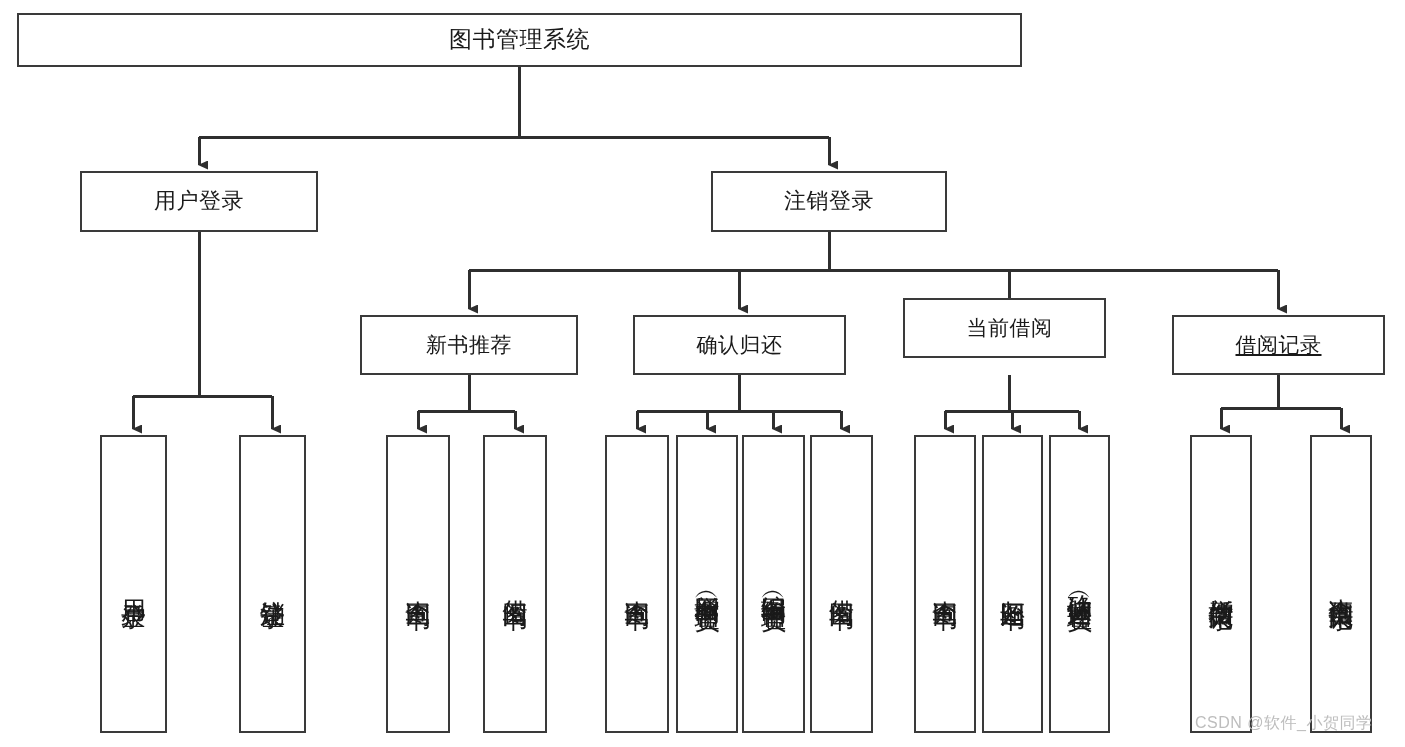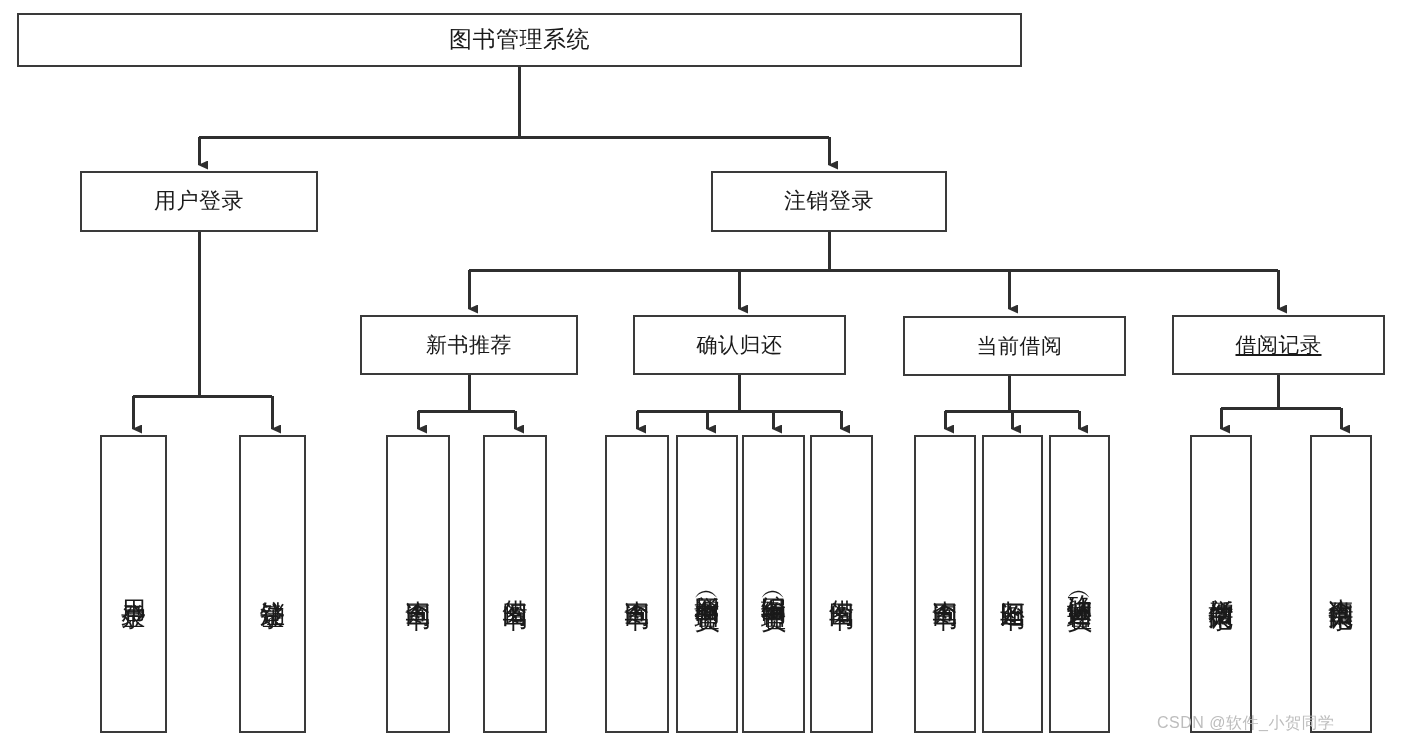--- a/index.html
+++ b/index.html
@@ -136,21 +136,21 @@
   <div class="node lvl2 horizontal" style="left:711px; top:171px; width:236px; height:61px;">
     <span class="label">注销登录</span>
   </div>
 
   <div class="node lvl3 horizontal" style="left:360px; top:315px; width:218px; height:60px;">
     <span class="label">新书推荐</span>
   </div>
   <div class="node lvl3 horizontal" style="left:633px; top:315px; width:213px; height:60px;">
     <span class="label">确认归还</span>
   </div>
-  <div class="node lvl3 horizontal" style="left:903px; top:316px; width:223px; height:60px;padding-left:10px;">
+  <div class="node lvl3 horizontal" style="left:903px; top:298px; width:203px; height:60px;padding-left:10px;">
     <span class="label">当前借阅</span>
   </div>
   <div class="node lvl3 horizontal" style="left:1172px; top:315px; width:213px; height:60px;text-decoration:underline;">
     <span class="label">借阅记录</span>
   </div>
 
   <div class="node vertical" style="left:100px; top:435px; width:67px; height:298px;">
     <span class="label">用户登录</span>
   </div>
   <div class="node vertical" style="left:239px; top:435px; width:67px; height:298px;">
@@ -183,15 +183,15 @@
   <div class="node vertical" style="left:1049px; top:435px; width:61px; height:298px;">
     <span class="label">确认归还（管理员）</span>
   </div>
   <div class="node vertical" style="left:1190px; top:435px; width:62px; height:298px;">
     <span class="label">新增借阅记录</span>
   </div>
   <div class="node vertical" style="left:1310px; top:435px; width:62px; height:298px;">
     <span class="label">查询借阅记录</span>
   </div>
 
-  <div class="watermark" style="left:1157px; top:713px;text-align:center;">CSDN @软件_小贺同学</div>
+  <div class="watermark" style="left:1195px; top:713px;text-align:center;">CSDN @软件_小贺同学</div>
 
 </div>
 
 </body></html>

